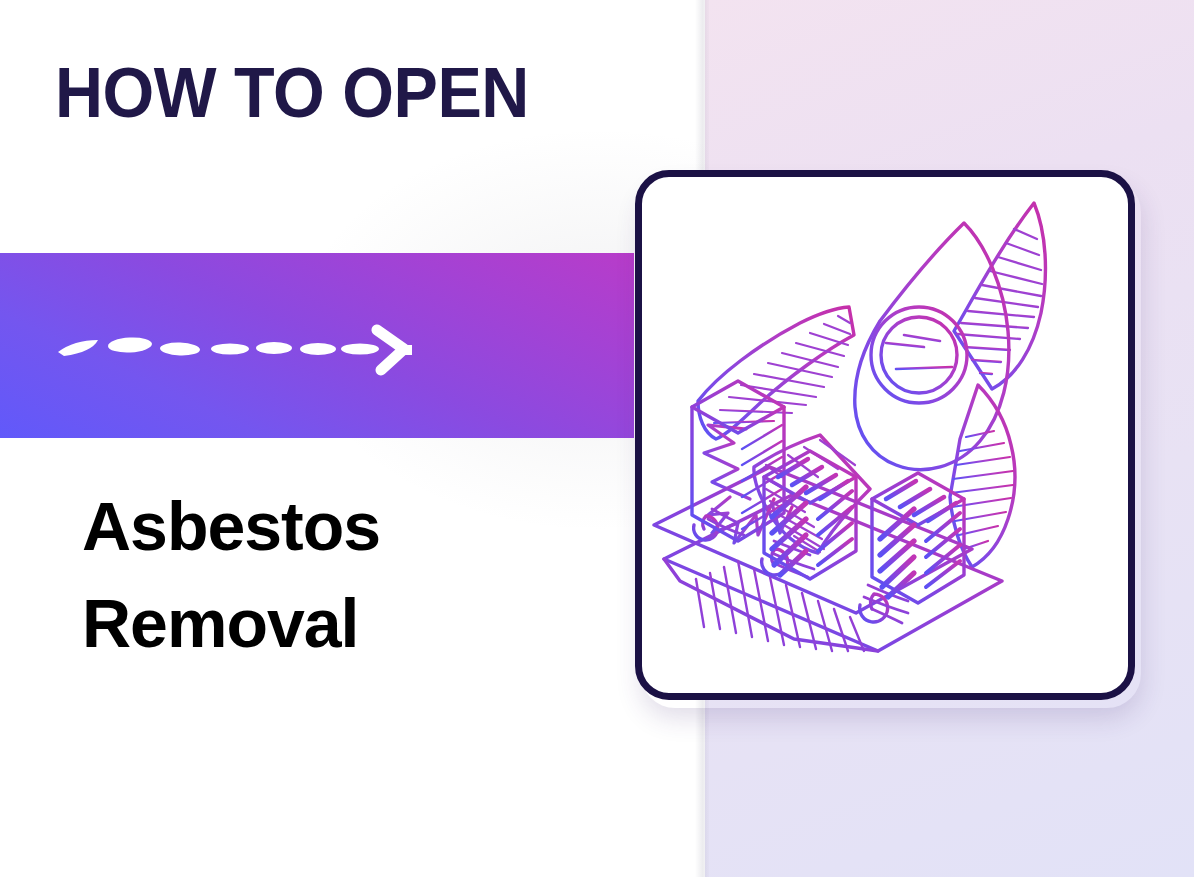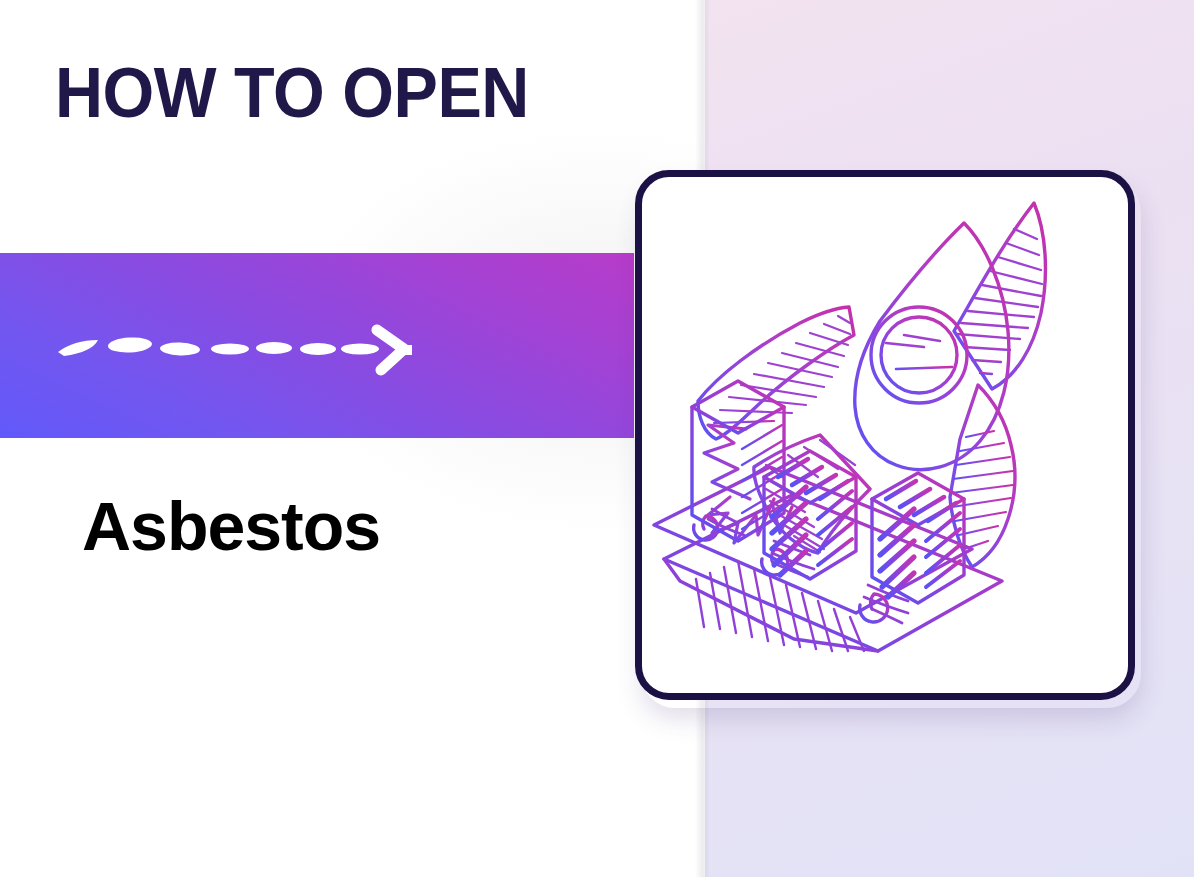--- a/index.html
+++ b/index.html
@@ -110,20 +110,21 @@
         </g>
         <g stroke="#ffffff" stroke-width="11" stroke-linecap="round" stroke-linejoin="round" fill="none">
           <path d="M325 14 L352 33 L329 54"></path>
         </g>
       </svg>
     </div>
   </div>
 
   <div class="title">
     <span>Asbestos</span>
+    <span>Removal</span>
   </div>
 
   <div class="card-shadow"></div>
   <div class="card">
     <svg width="486" height="516" viewBox="0 0 486 516" xmlns="http://www.w3.org/2000/svg">
       <defs>
         <linearGradient id="sk" x1="1" y1="0" x2="0" y2="1">
           <stop offset="0%" stop-color="#c72fa8"></stop>
           <stop offset="35%" stop-color="#b23cc4"></stop>
           <stop offset="68%" stop-color="#8647e2"></stop>

